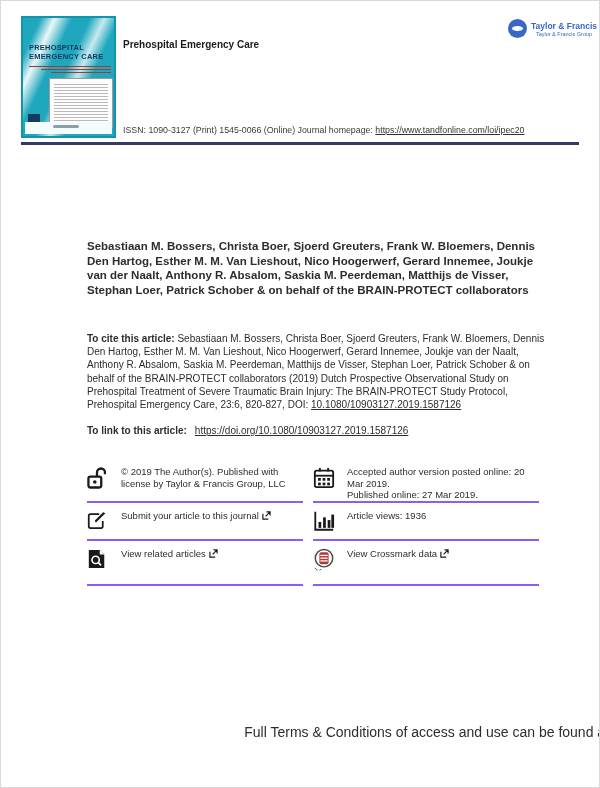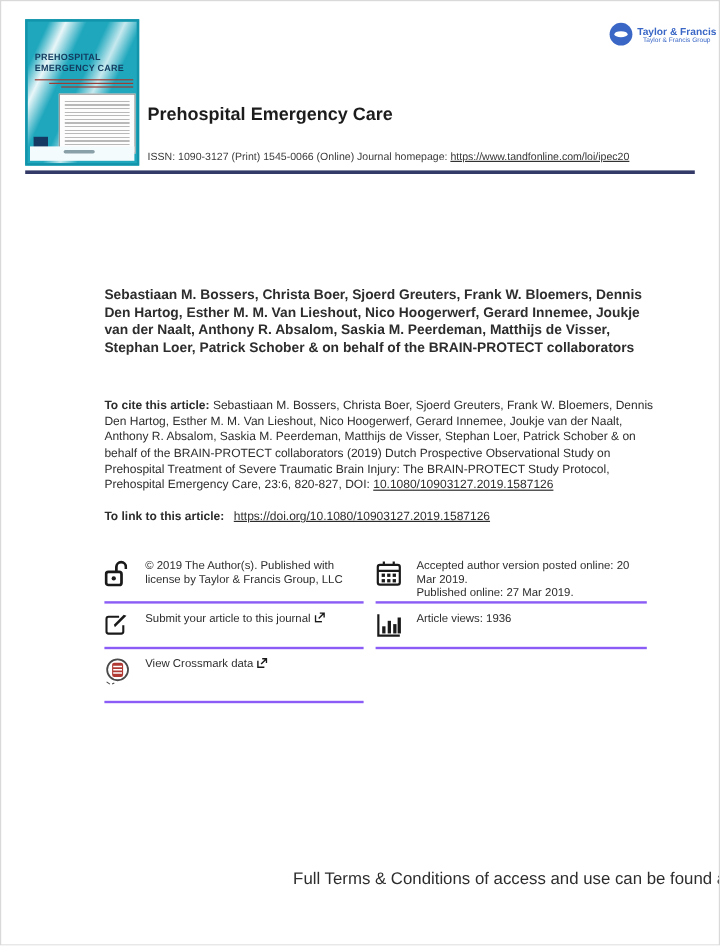--- a/index.html
+++ b/index.html
@@ -32,21 +32,21 @@
   .cover-footstrip{position:absolute;left:2px;bottom:2px;right:2px;height:12px;background:#f4fbfc;}
   .cover-footmark{position:absolute;left:28px;bottom:6px;width:26px;height:3px;background:#8aa0a8;border-radius:2px;}
 
   .tf-logo{position:absolute;right:2px;top:18px;display:flex;align-items:flex-end;}
   .tf-circle{width:19px;height:19px;border-radius:50%;background:#3a67c6;position:relative;flex:0 0 auto;}
   .tf-circle::after{content:"";position:absolute;left:4px;top:7px;width:11px;height:5px;border-radius:50%;background:#fff;}
   .tf-text{margin-left:4px;color:#3a67c6;}
   .tf-name{font-size:8.5px;font-weight:bold;line-height:9px;}
   .tf-sub{font-size:5.5px;line-height:7px;text-align:center;}
 
-  .journal-title{position:absolute;left:122px;top:38px;font-size:15px;font-weight:bold;color:#1c1c1c;margin-top:48px;}
+  .journal-title{position:absolute;left:122px;top:38px;font-size:10px;font-weight:bold;color:#1c1c1c;}
   .issn-line{position:absolute;left:122px;top:124px;font-size:8.8px;color:#3a3a3a;text-align:center;}
   .issn-line a{color:#333;text-decoration:underline;}
   .header-rule{position:absolute;left:20px;top:141px;width:558px;height:3px;background:#333a68;}
 
   
   .art-title{position:absolute;left:86px;top:156px;width:462px;font-size:17.5px;line-height:22px;font-weight:bold;color:#2a2a2a;}
   .art-authors{position:absolute;left:86px;top:238px;width:458px;font-size:11.5px;line-height:14.5px;font-weight:bold;color:#2d2d2d;}
   .cite-block{position:absolute;left:86px;top:331px;width:460px;font-size:10px;line-height:13.2px;color:#2d2d2d;}
   .cite-block strong{font-weight:bold;}
   .cite-block a{color:#2d2d2d;text-decoration:underline;}
@@ -171,20 +171,36 @@
             <path d="M2.5 2 V21.5 H22" fill="none" stroke="#1a1a1a" stroke-width="2"></path>
             <rect x="6" y="13" width="3" height="6.5" fill="#1a1a1a"></rect>
             <rect x="11" y="8" width="3" height="11.5" fill="#1a1a1a"></rect>
             <rect x="16" y="11" width="3" height="8.5" fill="#1a1a1a"></rect>
             <rect x="20" y="5" width="3" height="14.5" fill="#1a1a1a"></rect>
           </svg>
       </span>
       <div class="txt">Article views: 1936</div>
     </div>
 
+    <div class="cell">
+      <span class="ic">
+        <svg width="20" height="22" viewBox="0 0 22 24">
+            <path d="M2 2 h12 l5 5 v15 H2 Z" fill="#1a1a1a"></path>
+            <path d="M14 2 l5 5 h-5 Z" fill="#ffffff"></path>
+            <circle cx="9.5" cy="13" r="4" fill="none" stroke="#ffffff" stroke-width="1.8"></circle>
+            <line x1="12.5" y1="16" x2="15.5" y2="19" stroke="#ffffff" stroke-width="1.8"></line>
+          </svg>
+      </span>
+      <div class="txt">
+        <span>View related articles</span><span class="ext"><svg width="9" height="9" viewBox="0 0 10 10">
+              <path d="M1 3 v6 h6" fill="none" stroke="#1a1a1a" stroke-width="1.3"></path>
+              <path d="M4 6 L9 1 M5 1 h4 v4" fill="none" stroke="#1a1a1a" stroke-width="1.3"></path>
+            </svg></span>
+      </div>
+    </div>
 
     <div class="cell">
       <span class="ic">
         <svg width="22" height="24" viewBox="0 0 24 26">
             <circle cx="12" cy="11" r="9.5" fill="none" stroke="#4a4a4a" stroke-width="1.6"></circle>
             <rect x="7" y="4.5" width="10" height="13" rx="2" fill="#b03a33"></rect>
             <line x1="8" y1="8" x2="16" y2="8" stroke="#ffffff" stroke-width="1.4"></line>
             <line x1="8" y1="11" x2="16" y2="11" stroke="#ffffff" stroke-width="1.4"></line>
             <line x1="8" y1="14" x2="16" y2="14" stroke="#ffffff" stroke-width="1.4"></line>
             <path d="M2 22 l3 2 M7 24 l2 -1" stroke="#4a4a4a" stroke-width="1" fill="none"></path>

